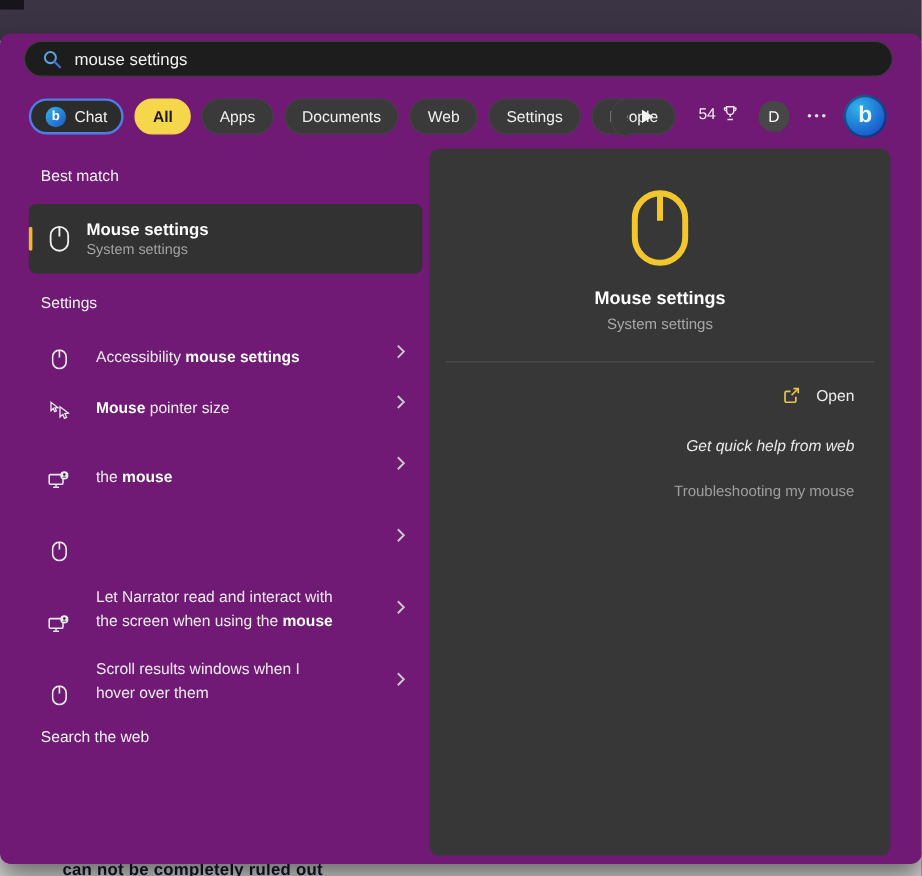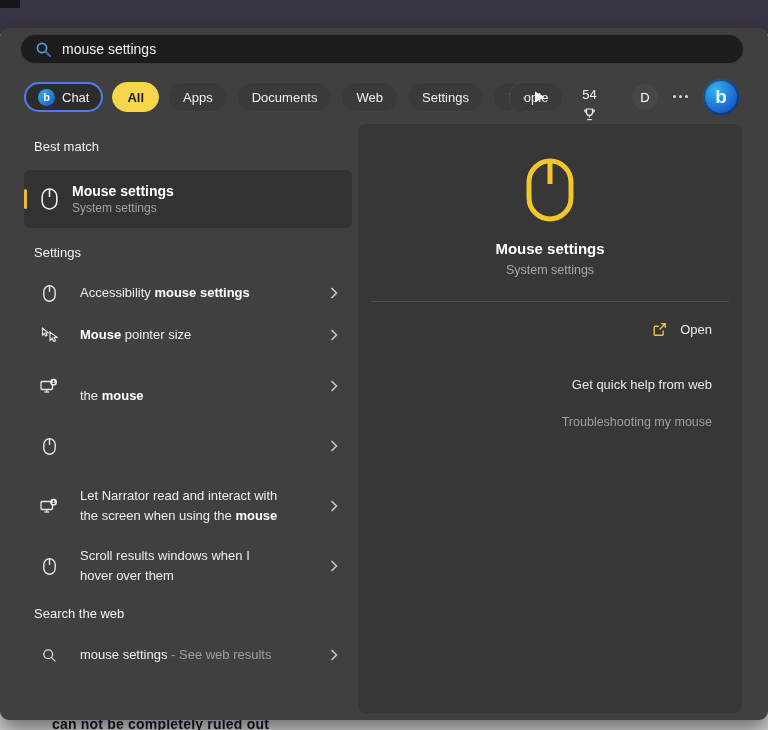--- a/index.html
+++ b/index.html
@@ -12,21 +12,21 @@
   
   .desktop-band{position:absolute;top:0;left:0;width:768px;height:34px;background:#3a3444;}
   .desktop-fragment{position:absolute;top:0;left:0;width:20px;height:8px;background:#17141c;}
   .doc-strip-text{
     position:absolute;left:28px;top:716px;width:720px;height:14px;overflow:hidden;
     color:#0f172a;font-size:14px;font-weight:600;letter-spacing:.2px;margin-left:24px;
   }
   
   .flyout{
     position:absolute;top:28px;left:0;width:768px;height:692px;
-    background:#404040;border-radius:9px;
+    background:#701a75;border-radius:9px;
     box-shadow:0 10px 22px rgba(0,0,0,.5);
   }
   
   .search-bar{
     position:absolute;top:6px;left:20px;width:724px;height:30px;
     background:#1d1d1d;border:1px solid #3c3c3c;border-radius:16px;
     display:flex;align-items:center;gap:10px;padding:0 14px;box-sizing:border-box;
   }
   .search-bar .q{color:#f2f2f2;font-size:14px;}
   
@@ -37,57 +37,57 @@
     display:flex;align-items:center;padding:0 14px;font-size:13px;white-space:nowrap;
     border:1px solid #424242;box-sizing:border-box;cursor:default;
   }
   .pill.active{background:#f6d64b;color:#1b1b1b;border-color:#f6d64b;font-weight:600;}
   .pill.chat{background:#2c2c2c;border:2px solid #4d7ee8;gap:7px;padding:0 12px;}
   .bing-mini{width:17px;height:17px;border-radius:50%;
     background:linear-gradient(135deg,#35b6e8,#1b57c8);
     color:#fff;font-size:11px;font-weight:700;display:flex;align-items:center;justify-content:center;}
   .pill-clip{position:absolute;left:509px;top:0;width:13px;height:30px;background:#3a3a3a;border-radius:16px 0 0 16px;border:1px solid #424242;border-right:none;}
   .play-btn{position:absolute;left:531px;top:7px;width:16px;height:16px;}
-  .rewards{position:absolute;left:582px;top:5px;display:flex;align-items:center;gap:5px;color:#f0f0f0;font-size:13px;flex-direction:column;}
+  .rewards{position:absolute;left:582px;top:5px;display:flex;align-items:center;gap:5px;color:#f0f0f0;font-size:13px;}
   .avatar{position:absolute;left:632px;top:2px;width:26px;height:26px;border-radius:50%;
     background:#474747;color:#fff;font-size:13px;display:flex;align-items:center;justify-content:center;}
   .more-dots{position:absolute;left:673px;top:13px;display:flex;gap:3px;}
   .more-dots i{width:3px;height:3px;border-radius:50%;background:#dcdcdc;display:block;}
   .bing-big{position:absolute;left:703px;top:-3px;width:36px;height:36px;border-radius:50%;
     background:radial-gradient(circle at 35% 30%,#2fb4ea 0%,#1a5ccb 70%,#123c96 100%);
     display:flex;align-items:center;justify-content:center;color:#eaf6ff;font-size:19px;font-weight:700;
     box-shadow:inset 0 0 0 2px rgba(10,25,60,.5);}
   
   .section-header{position:absolute;left:34px;color:#f2f2f2;font-size:13px;font-weight:400;}
   .best-item{
     position:absolute;left:24px;top:142px;width:328px;height:58px;background:#323232;border-radius:6px;
     display:flex;align-items:center;
   }
   .best-accent{position:absolute;left:0;top:19px;width:3px;height:20px;border-radius:2px;background:#e8b931;}
   .best-icon{margin:0 14px 0 17px;display:flex;}
   .best-text .t1{color:#ffffff;font-size:14px;font-weight:700;line-height:18px;}
   .best-text .t2{color:#a3a3a3;font-size:12px;line-height:16px;}
-  .row{position:absolute;left:24px;width:328px;display:flex;align-items:center;}
+  .row{position:absolute;left:24px;width:328px;display:flex;align-items:flex-end;}
   .row .ric{width:18px;display:flex;justify-content:center;margin-left:16px;flex:none;}
   .row .rtx{margin-left:22px;color:#ececec;font-size:13px;line-height:20px;width:246px;}
   .row .rtx b{color:#fff;font-weight:700;}
   .row .rtx .dim{color:#9f9f9f;}
   .row .chev{position:absolute;right:14px;top:50%;transform:translateY(-50%);display:flex;}
   
   .detail{
     position:absolute;left:358px;top:96px;width:384px;height:589px;
     background:#373737;border-radius:8px;display:flex;flex-direction:column;align-items:center;
   }
   .detail .big-mouse{margin-top:34px;}
   .detail .dt1{margin-top:18px;color:#ffffff;font-size:15px;font-weight:600;}
   .detail .dt2{margin-top:6px;color:#a8a8a8;font-size:12.5px;}
   .detail .divider{margin-top:24px;width:calc(100% - 26px);height:1px;background:#4d4d4d;}
   .actions{width:100%;box-sizing:border-box;padding:0 30px;display:flex;flex-direction:column;align-items:flex-end;}
   .action-open{margin-top:20px;display:flex;align-items:center;gap:13px;color:#ededed;font-size:13px;cursor:default;}
-  .action-help{margin-top:40px;color:#e9e9e9;font-size:13px;}
+  .action-help{margin-top:27px;color:#e9e9e9;font-size:13px;font-style:italic;}
   .action-trouble{margin-top:23px;color:#9f9f9f;font-size:12.5px;}
   svg{display:block;}
 </style>
 </head>
 <body>
 
 <div class="desktop-band"></div>
 <div class="desktop-fragment"></div>
 <div class="doc-strip-text">can not be completely ruled out</div>
 
@@ -253,34 +253,20 @@
     <span class="rtx"><span>Scroll results windows when I</span><br><span>hover over them</span></span>
     <span class="chev">
       <svg width="8" height="13" viewBox="0 0 8 13" fill="none" stroke="#c9c9c9" stroke-width="1.6">
           <polyline points="1.5,1.5 6.5,6.5 1.5,11.5"></polyline>
         </svg>
     </span>
   </div>
 
   <div class="section-header" style="top:578px">Search the web</div>
 
-  <div class="row" style="top:612px;height:30px">
-    <span class="ric">
-      <svg width="15" height="15" viewBox="0 0 15 15" fill="none" stroke="#d9d9d9" stroke-width="1.3">
-        <circle cx="6.2" cy="6.2" r="4.4"></circle>
-          <line x1="9.6" y1="9.6" x2="13.4" y2="13.4"></line>
-      </svg>
-    </span>
-    <span class="rtx"><span>mouse settings</span><span class="dim"> - See web results</span></span>
-    <span class="chev">
-      <svg width="8" height="13" viewBox="0 0 8 13" fill="none" stroke="#c9c9c9" stroke-width="1.6">
-          <polyline points="1.5,1.5 6.5,6.5 1.5,11.5"></polyline>
-        </svg>
-    </span>
-  </div>
 
   <div class="detail">
     <span class="big-mouse">
       <svg width="48" height="64" viewBox="0 0 48 64" fill="none" stroke="#f2c72e" stroke-width="5">
         <rect x="3" y="3" width="42" height="58" rx="21"></rect>
         <line x1="24" y1="3.5" x2="24" y2="26"></line>
       </svg>
     </span>
     <div class="dt1">Mouse settings</div>
     <div class="dt2">System settings</div>

